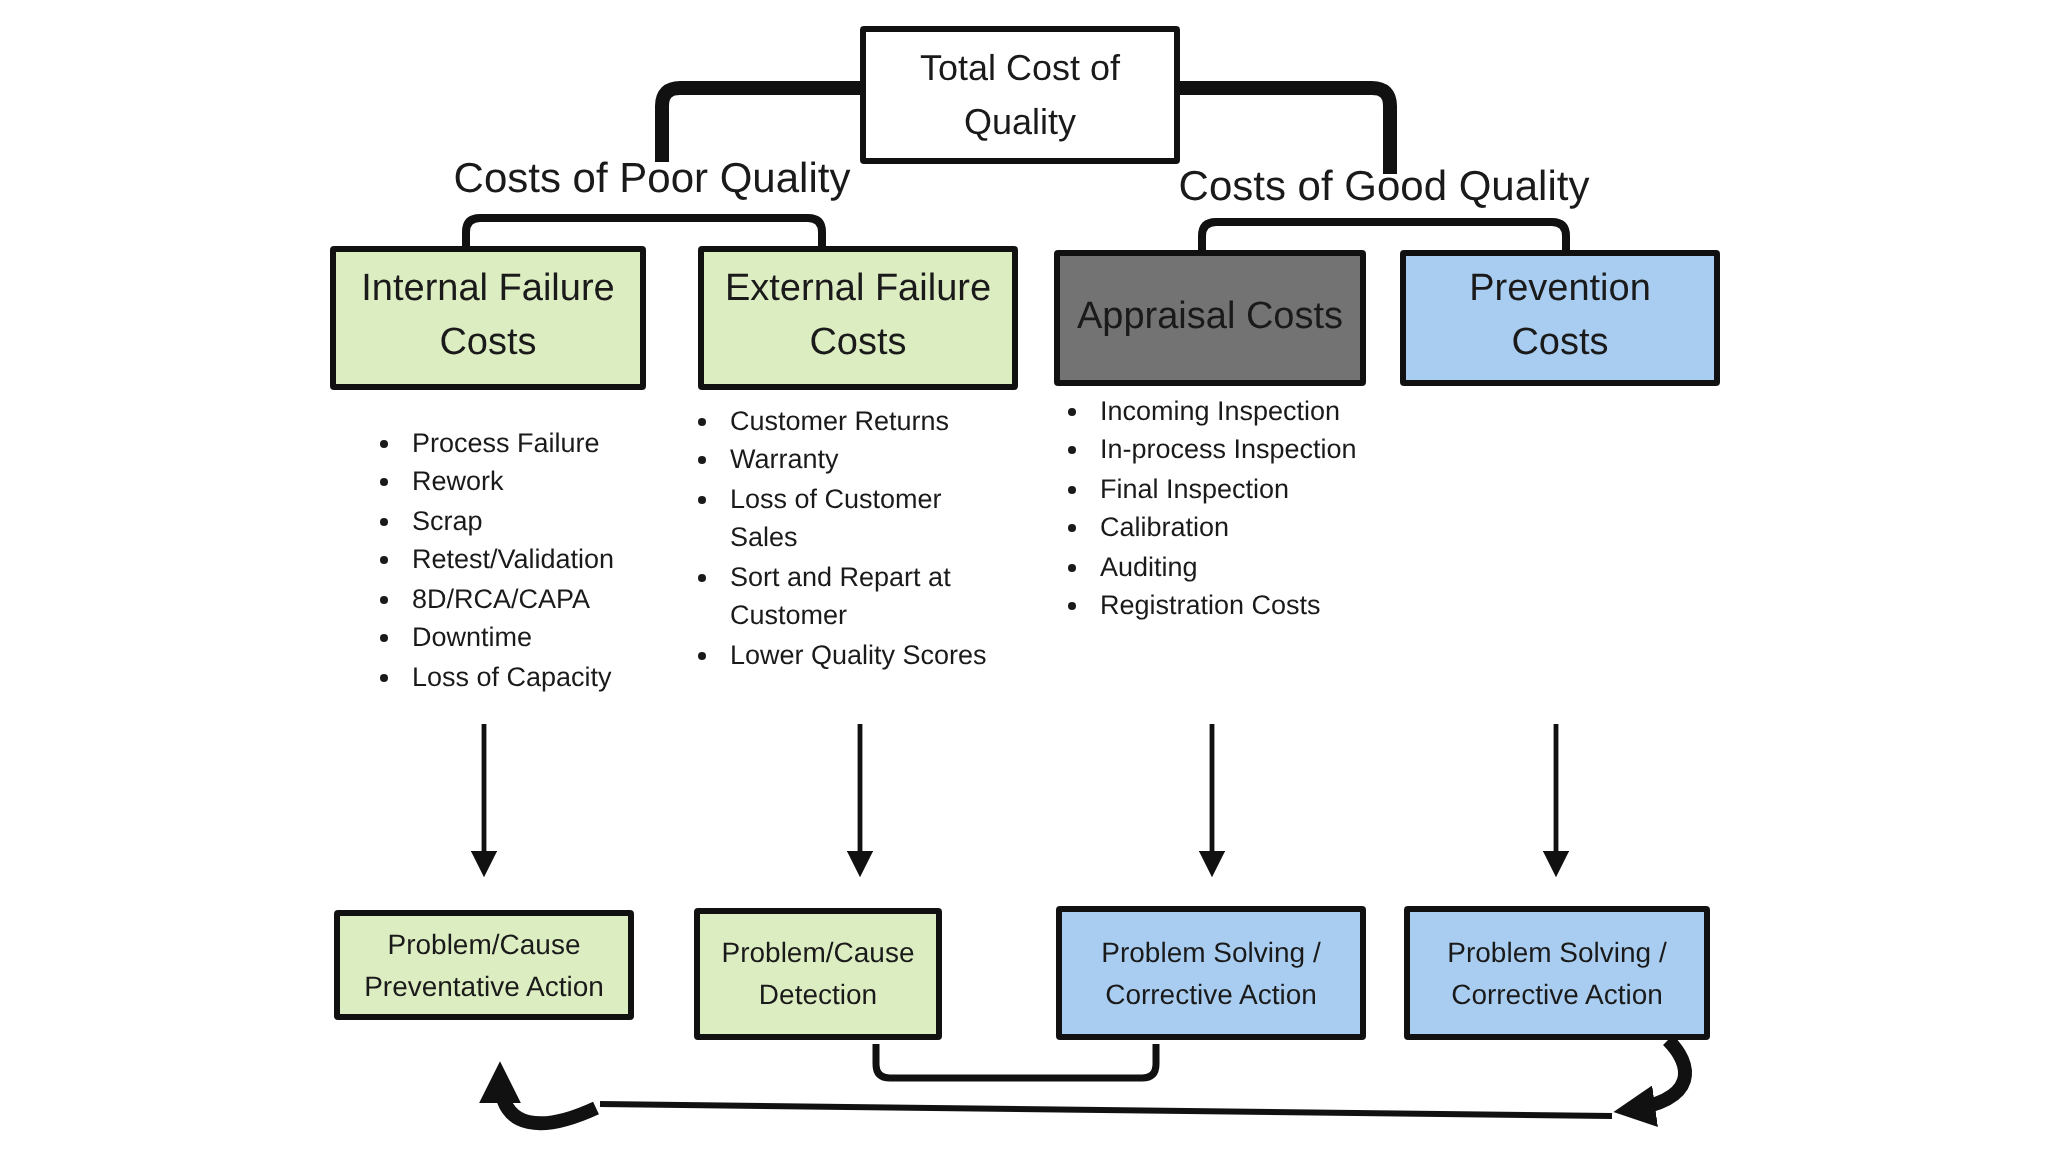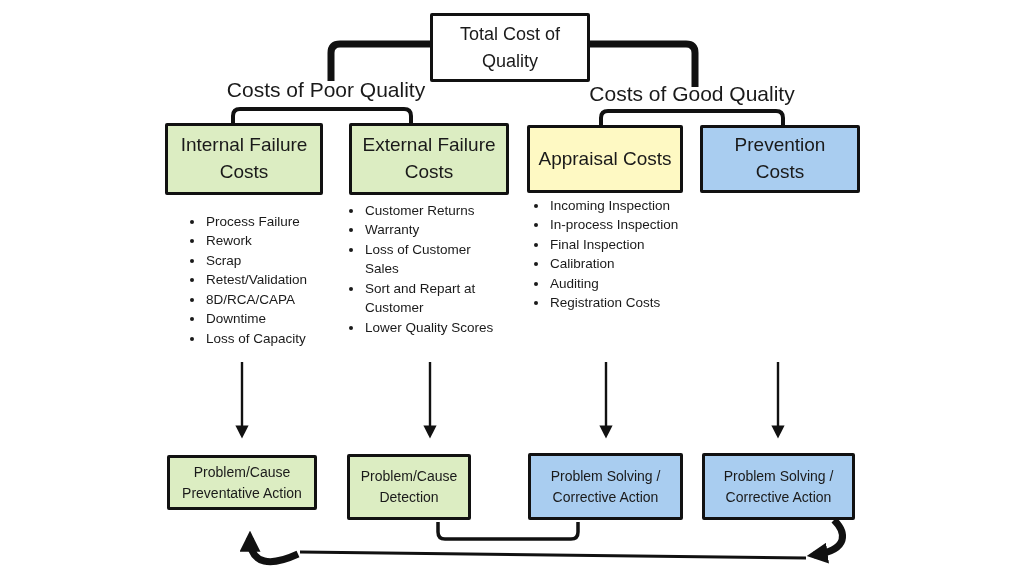--- a/index.html
+++ b/index.html
@@ -66,21 +66,21 @@
 
   <div class="branch-label" style="left:186px; top:78px; width:280px;">Costs of Poor Quality</div>
   <div class="branch-label" style="left:552px; top:82px; width:280px;">Costs of Good Quality</div>
 
   <div class="box cat-box" style="left: 165px; top: 123px; width: 158px; height: 72px; background-color: rgb(220, 237, 194);">
     <span>Internal Failure Costs</span>
   </div>
   <div class="box cat-box" style="left: 337px; top: 123px; width: 160px; height: 72px; background-color: rgb(220, 237, 194); margin-left: 12px;">
     <span>External Failure Costs</span>
   </div>
-  <div class="box cat-box" style="left: 527px; top: 125px; width: 156px; height: 68px; background-color: #fef9c3;">
+  <div class="box cat-box" style="left: 527px; top: 125px; width: 156px; height: 68px; background-color: #737373;">
     <span>Appraisal Costs</span>
   </div>
   <div class="box cat-box narrow" style="left: 700px; top: 125px; width: 160px; height: 68px; background-color: rgb(169, 205, 240);">
     <span>Prevention Costs</span>
   </div>
 
   <ul class="items" style="left:188px; top:201px; width:160px;margin-top:11px;">
     <li>Process Failure</li>
     <li>Rework</li>
     <li>Scrap</li>

